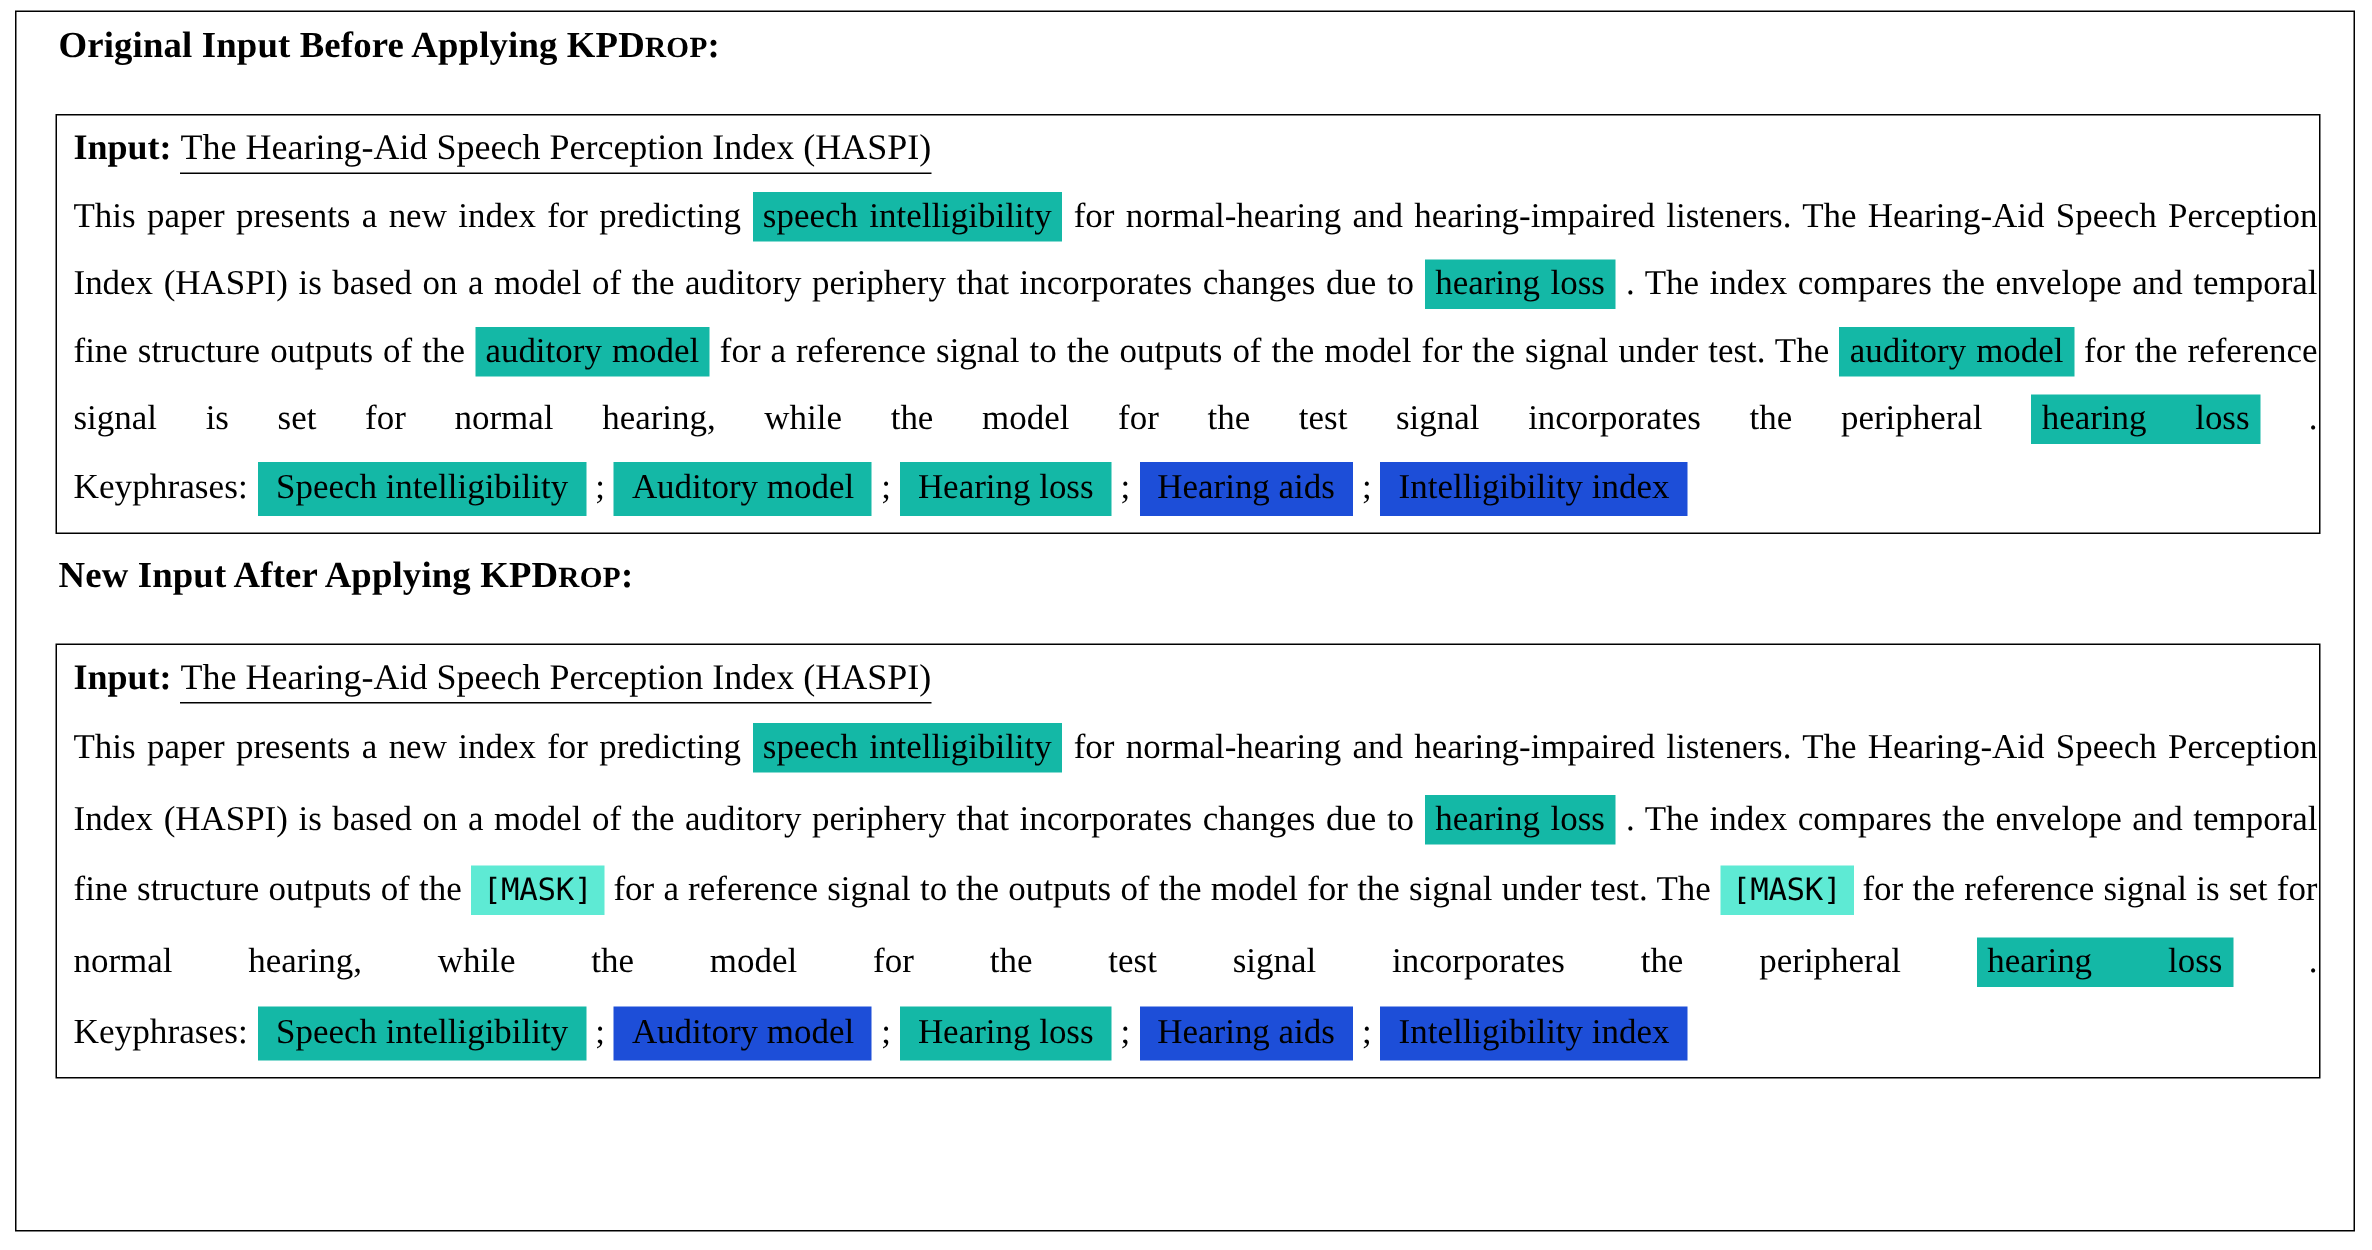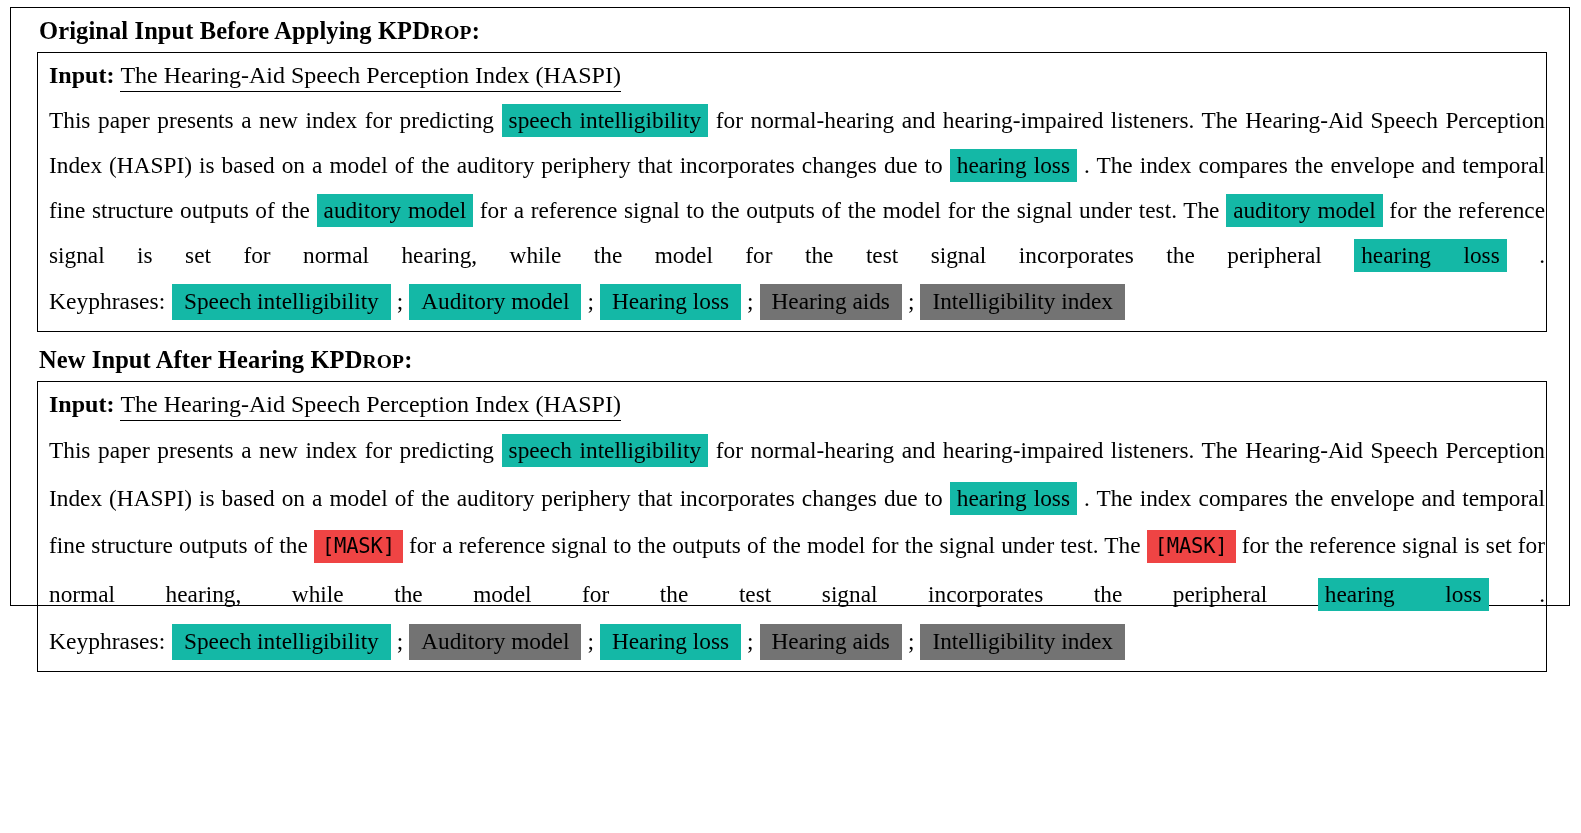--- a/index.html
+++ b/index.html
@@ -14,21 +14,21 @@
     color: #000000;
     overflow: hidden;
   }
 
   
   #figure-frame {
     position: absolute;
     left: 10px;
     top: 7px;
     width: 1560px;
-    height: 599px;
+    height: 814px;
     border: 1.5px solid #000;
     box-sizing: border-box;
     background: #fff;
   }
 
   #figure-inner {
     position: absolute;
     left: 26px;
     top: 8px;
     width: 1510px;
@@ -48,20 +48,21 @@
   .smallcaps {
     font-size: 19.5px;
     font-weight: bold;
     letter-spacing: .2px;
   }
 
   .panel {
     border: 1.6px solid #000;
     box-sizing: border-box;
     padding: 6px 1px 9px 11px;
+    margin-top: 24px;
   }
 
   
   .input-line {
     font-size: 24px;
     line-height: 32px;
     white-space: nowrap;
     padding-bottom: 2px;
   }
   .input-label {
@@ -86,23 +87,23 @@
     margin-top: 4px;
   }
   .body-text.loose { line-height: 47.5px; }
 
   .hl {
     padding: 3px 7px 4px 7px;
     border-radius: 0;
     white-space: nowrap;
   }
   .hl-green { background: #14b8a6; }
-  .hl-purple { background: #737373; }
+  .hl-purple { background: #1d4ed8; }
   .hl-pink {
-    background: #ef4444;
+    background: #5eead4;
     font-family: "DejaVu Sans Mono", "Liberation Mono", monospace;
     font-size: 20.5px;
     padding: 4px 8px 5px 8px;
     letter-spacing: -0.2px;
   }
 
   
   .kp-line {
     font-size: 23.3px;
     line-height: 42px;
@@ -138,21 +139,21 @@
 
         <div class="kp-line"><span class="kp-label">Keyphrases</span><span class="kp-colon">:</span> <span id="kp-list-original"><span class="kp-chip hl-green">Speech intelligibility</span><span class="kp-sep">;</span><span class="kp-chip hl-green">Auditory model</span><span class="kp-sep">;</span><span class="kp-chip hl-green">Hearing loss</span><span class="kp-sep">;</span><span class="kp-chip hl-purple">Hearing aids</span><span class="kp-sep">;</span><span class="kp-chip hl-purple">Intelligibility index</span></span></div>
 
       </div>
     </div>
 
     <div class="gap"></div>
 
     <div class="section">
 
-      <div class="section-caption"><span>New Input After Hearing KPD</span><span class="smallcaps">ROP</span><span>:</span></div>
+      <div class="section-caption"><span>New Input After Applying KPD</span><span class="smallcaps">ROP</span><span>:</span></div>
 
       <div class="panel">
 
         <div class="input-line"><span class="input-label">Input:</span> <span class="input-title">The Hearing-Aid Speech Perception Index (HASPI)</span></div>
 
         <div class="body-text loose" id="abstract-new">This paper presents a new index for predicting <span class="hl hl-green">speech intelligibility</span> for normal-hearing and hearing-impaired listeners. The Hearing-Aid Speech Perception Index (HASPI) is based on a model of the auditory periphery that incorporates changes due to <span class="hl hl-green">hearing loss</span> . The index compares the envelope and temporal fine structure outputs of the <span class="hl hl-pink">[MASK]</span> for a reference signal to the outputs of the model for the signal under test. The <span class="hl hl-pink">[MASK]</span> for the reference signal is set for normal hearing, while the model for the test signal incorporates the peripheral <span class="hl hl-green">hearing loss</span> .</div>
 
         <div class="kp-line"><span class="kp-label">Keyphrases</span><span class="kp-colon">:</span> <span id="kp-list-new"><span class="kp-chip hl-green">Speech intelligibility</span><span class="kp-sep">;</span><span class="kp-chip hl-purple">Auditory model</span><span class="kp-sep">;</span><span class="kp-chip hl-green">Hearing loss</span><span class="kp-sep">;</span><span class="kp-chip hl-purple">Hearing aids</span><span class="kp-sep">;</span><span class="kp-chip hl-purple">Intelligibility index</span></span></div>
 
       </div>

